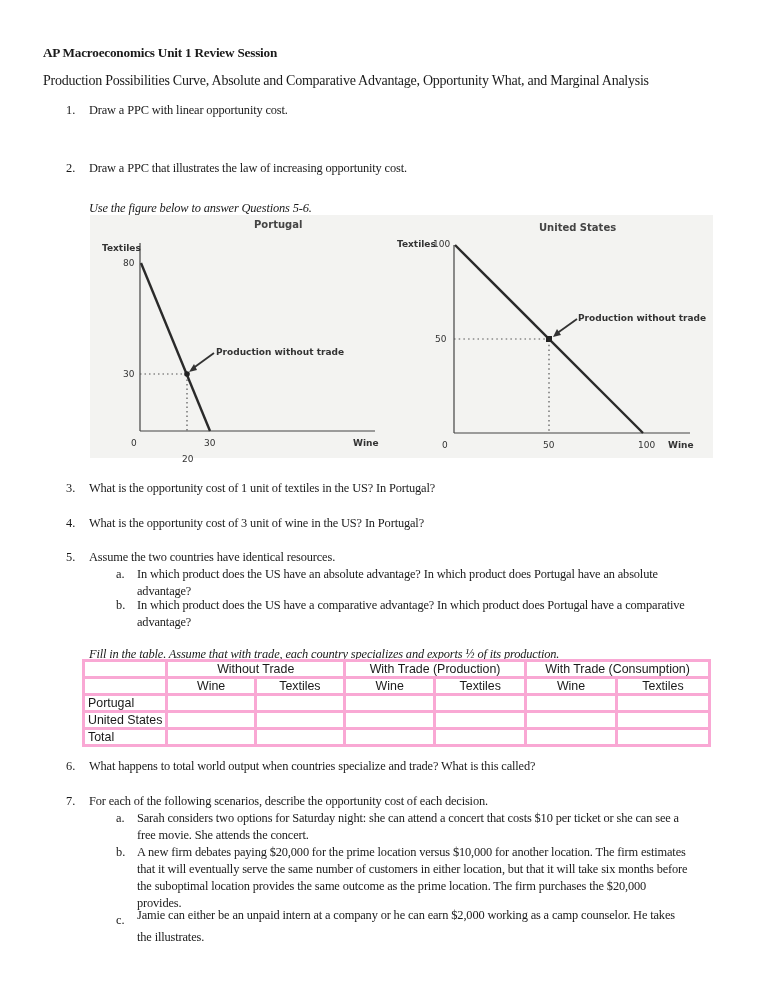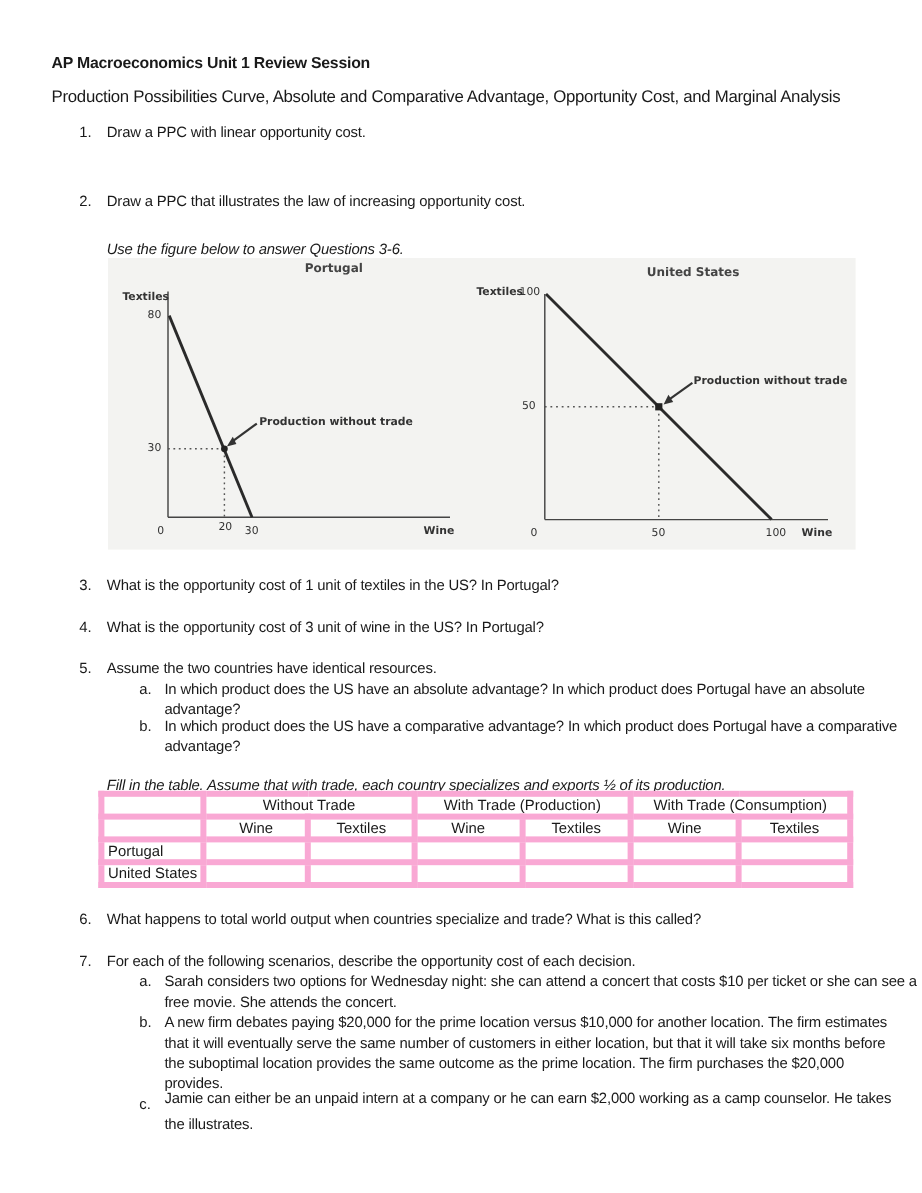--- a/index.html
+++ b/index.html
@@ -1,51 +1,51 @@
 <!DOCTYPE html>
 <html><head>
   <meta charset="utf-8">
   <style>
     * { box-sizing: border-box; margin: 0; padding: 0; }
     html, body { width: 768px; height: 994px; background: #ffffff; overflow: hidden; }
     body { position: relative; font-family: "Liberation Sans", sans-serif; color: #1a1a1a; font-size: 12.4px; }
-    .abs { position: absolute; white-space: nowrap; line-height: 15px; }
+    .abs { position: absolute; white-space: nowrap; line-height: 15px; font-family: Liberation Serif, serif; }
     .title { font-weight: bold; font-size: 13.2px; letter-spacing: -0.2px; }
     .subtitle { font-size: 14px; letter-spacing: -0.25px; }
     .num { width: 20px; }
     .txt { letter-spacing: -0.15px; text-align: center; }
     .ital { font-style: italic; letter-spacing: -0.15px; }
 
     .figure { position: absolute; left: 90px; top: 215px; width: 623px; height: 243px; background: #f3f3f1; }
     .figure svg { position: absolute; left: 0; top: 0; }
     .fig-label { position: absolute; font-family: "DejaVu Sans", sans-serif; font-size: 9px; color: #333; white-space: nowrap; line-height: 10px; }
     .fig-label.b { font-weight: bold; }
     .fig-title { font-family: "DejaVu Sans", sans-serif; font-weight: bold; font-size: 10px; color: #444; }
 
     table.grid { position: absolute; left: 82px; top: 659px; width: 629px; border-collapse: collapse; font-size: 12.4px; }
-    table.grid td { border: 5px solid #f9a8d4; height: 16px; padding: 0 3px; line-height: 14px; white-space: nowrap; }
+    table.grid td { border: 3px solid #f9a8d4; height: 16px; padding: 0 3px; line-height: 14px; white-space: nowrap; }
     table.grid td.c { text-align: center; }
   </style>
 </head>
 <body>
 
 <div class="abs title" style="left:43px; top:45px;">AP Macroeconomics Unit 1 Review Session</div>
-<div class="abs subtitle" style="left:43px; top:73px;">Production Possibilities Curve, Absolute and Comparative Advantage, Opportunity Cost, and Marginal Analysis</div>
+<div class="abs subtitle" style="left:43px; top:73px;">Production Possibilities Curve, Absolute and Comparative Advantage, Opportunity What, and Marginal Analysis</div>
 
 <div>
   <span class="abs num" style="left:66px; top:103px;">1.</span>
   <span class="abs txt" style="left:89px; top:103px;">Draw a PPC with linear opportunity cost.</span>
 </div>
 
 <div>
   <span class="abs num" style="left:66px; top:161px;">2.</span>
   <span class="abs txt" style="left:89px; top:161px;">Draw a PPC that illustrates the law of increasing opportunity cost.</span>
 </div>
 
-<div class="abs ital" style="left:89px; top:201px;">Use the figure below to answer Questions 3-6.</div>
+<div class="abs ital" style="left:89px; top:201px;">Use the figure below to answer Questions 5-6.</div>
 
 <div class="figure">
   <svg width="623" height="243" viewBox="0 0 623 243">
 
     <g>
       <line x1="50" y1="28" x2="50" y2="216" stroke="#444" stroke-width="1.2"></line>
       <line x1="50" y1="216" x2="285" y2="216" stroke="#444" stroke-width="1.2"></line>
       <line x1="51" y1="48" x2="120" y2="216" stroke="#2a2a2a" stroke-width="2.4"></line>
       <line x1="50" y1="159" x2="96" y2="159" stroke="#555" stroke-width="1.2" stroke-dasharray="1.5,3"></line>
       <line x1="97" y1="160" x2="97" y2="216" stroke="#555" stroke-width="1.2" stroke-dasharray="1.5,3"></line>
@@ -64,21 +64,21 @@
       <line x1="487" y1="104" x2="466" y2="119" stroke="#333" stroke-width="1.8"></line>
       <polygon points="463,122 467,114 471,120" fill="#333"></polygon>
     </g>
   </svg>
 
   <div class="fig-label fig-title" style="left:164px; top:5px;">Portugal</div>
   <div class="fig-label b" style="left:12px; top:28px;">Textiles</div>
   <div class="fig-label" style="left:33px; top:43px;">80</div>
   <div class="fig-label" style="left:33px; top:154px;">30</div>
   <div class="fig-label" style="left:41px; top:223px;">0</div>
-  <div class="fig-label" style="left:92px; top:220px;">20</div>
+  <div class="fig-label" style="left:92px; top:239px;">20</div>
   <div class="fig-label" style="left:114px; top:223px;">30</div>
   <div class="fig-label b" style="left:263px; top:223px;">Wine</div>
   <div class="fig-label b" style="left:126px; top:132px;">Production without trade</div>
 
   <div class="fig-label fig-title" style="left:449px; top:8px;">United States</div>
   <div class="fig-label b" style="left:307px; top:24px;">Textiles</div>
   <div class="fig-label" style="left:343px; top:24px;">100</div>
   <div class="fig-label" style="left:345px; top:119px;">50</div>
   <div class="fig-label" style="left:352px; top:225px;">0</div>
   <div class="fig-label" style="left:453px; top:225px;">50</div>
@@ -147,34 +147,43 @@
   </tr>
   <tr>
     <td>United States</td>
     <td></td>
         <td></td>
     <td></td>
         <td></td>
     <td></td>
         <td></td>
   </tr>
+  <tr>
+    <td>Total</td>
+    <td></td>
+        <td></td>
+    <td></td>
+        <td></td>
+    <td></td>
+        <td></td>
+  </tr>
 </tbody>
   </table>
 
 <div>
   <span class="abs num" style="left:66px; top:759px;">6.</span>
   <span class="abs txt" style="left:89px; top:759px;">What happens to total world output when countries specialize and trade? What is this called?</span>
 </div>
 
 <div>
   <span class="abs num" style="left:66px; top:794px;">7.</span>
   <span class="abs txt" style="left:89px; top:794px;">For each of the following scenarios, describe the opportunity cost of each decision.</span>
 
   <span class="abs num" style="left:116px; top:811px;">a.</span>
-  <span class="abs txt" style="left:137px; top:811px;">Sarah considers two options for Wednesday night: she can attend a concert that costs $10 per ticket or she can see a</span>
+  <span class="abs txt" style="left:137px; top:811px;">Sarah considers two options for Saturday night: she can attend a concert that costs $10 per ticket or she can see a</span>
   <span class="abs txt" style="left:137px; top:828px;">free movie. She attends the concert.</span>
 
   <span class="abs num" style="left:116px; top:845px;">b.</span>
   <span class="abs txt" style="left:137px; top:845px;">A new firm debates paying $20,000 for the prime location versus $10,000 for another location. The firm estimates</span>
   <span class="abs txt" style="left:137px; top:862px;">that it will eventually serve the same number of customers in either location, but that it will take six months before</span>
   <span class="abs txt" style="left:137px; top:879px;">the suboptimal location provides the same outcome as the prime location. The firm purchases the $20,000</span>
   <span class="abs txt" style="left:137px; top:896px;">provides.</span>
 
   <span class="abs num" style="left:116px; top:913px;">c.</span>
   <span class="abs txt" style="left:137px; top:908px;">Jamie can either be an unpaid intern at a company or he can earn $2,000 working as a camp counselor. He takes</span>

